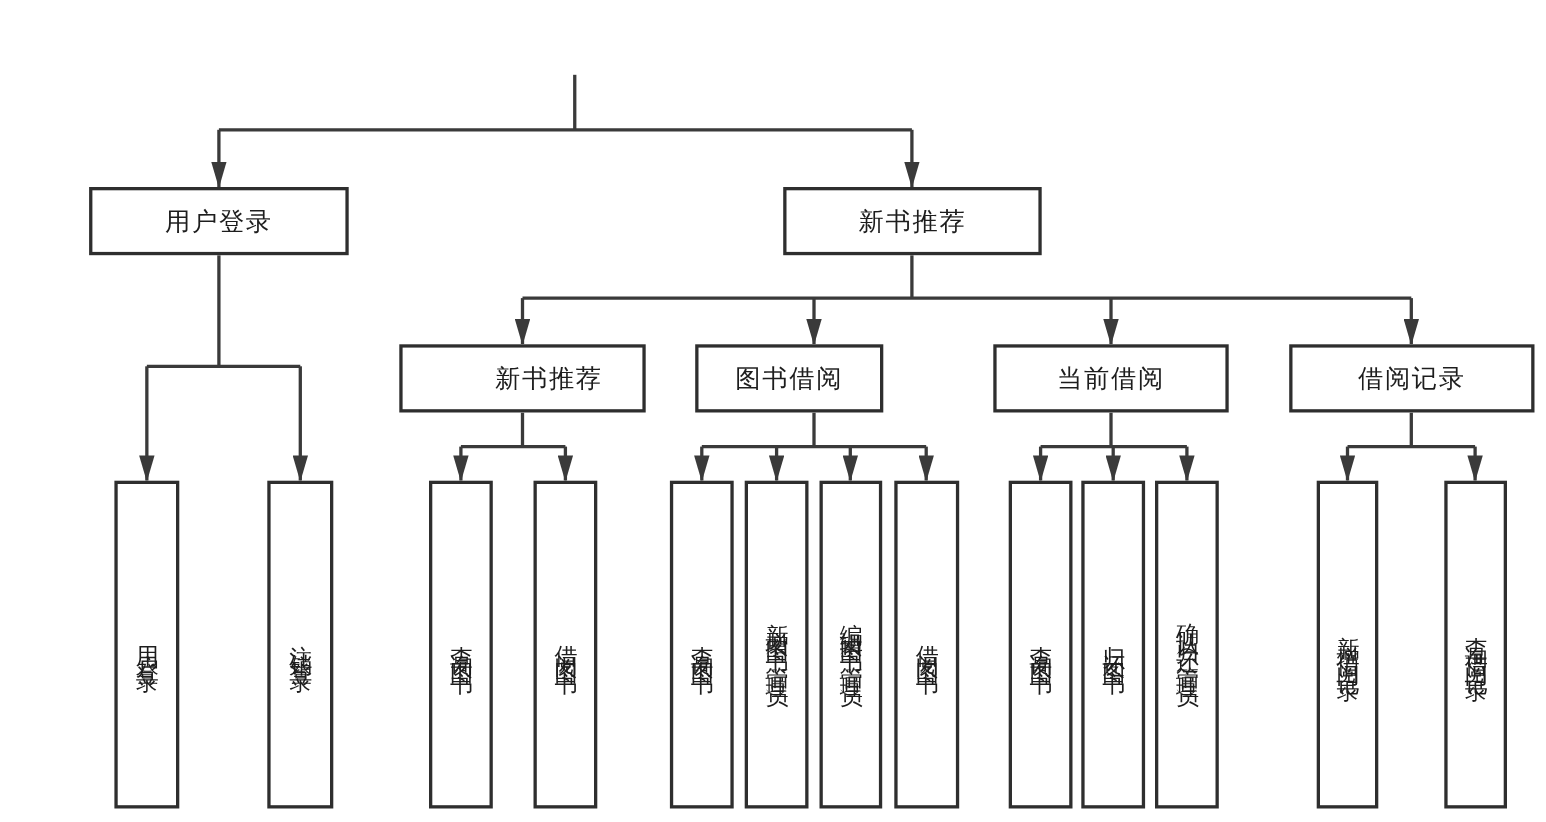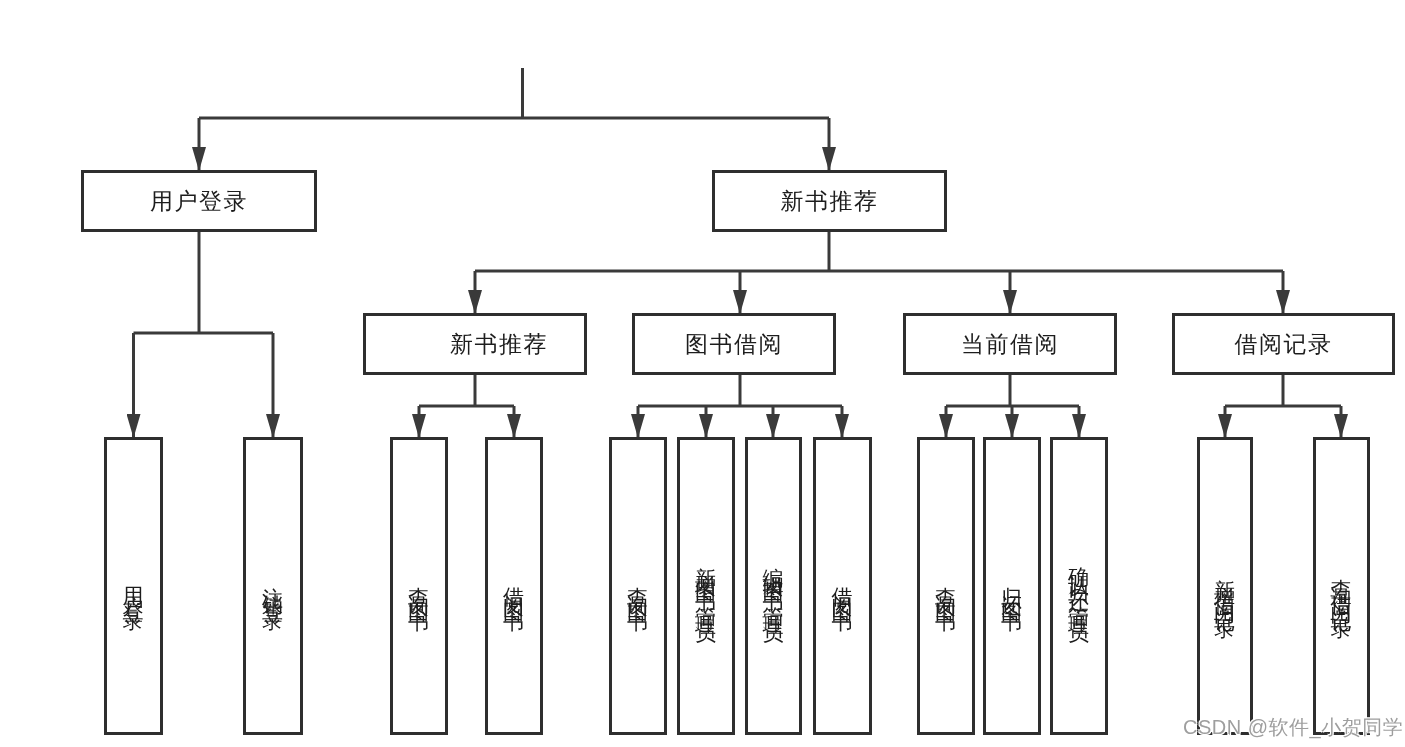--- a/index.html
+++ b/index.html
@@ -93,21 +93,21 @@
   <div class="node h" style="left:81px; top:170px; width:236px; height:62px;">
     <span>用户登录</span>
   </div>
   <div class="node h" style="left:712px; top:170px; width:235px; height:62px;">
     <span>新书推荐</span>
   </div>
 
   <div class="node h" style="left:363px; top:313px; width:224px; height:62px;padding-left:48px;">
     <span>新书推荐</span>
   </div>
-  <div class="node h" style="left:632px; top:313px; width:204px; height:62px;">
+  <div class="node h" style="left:632px; top:313px; width:171px; height:62px;">
     <span>图书借阅</span>
   </div>
   <div class="node h" style="left:903px; top:313px; width:214px; height:62px;">
     <span>当前借阅</span>
   </div>
   <div class="node h" style="left:1172px; top:313px; width:223px; height:62px;">
     <span>借阅记录</span>
   </div>
 
   <div class="node v" style="left:104px; top:437px; width:59px; height:298px;">
@@ -147,15 +147,14 @@
     <span class="vt">确认归还（管理员）</span>
   </div>
 
   <div class="node v" style="left:1197px; top:437px; width:56px; height:298px;">
     <span class="vt">新增借阅记录</span>
   </div>
   <div class="node v" style="left:1313px; top:437px; width:57px; height:298px;">
     <span class="vt">查询借阅记录</span>
   </div>
 
-  <div class="watermark">CSDN @软件_小贺同学</div>
 
 </div>
 
 </body></html>

